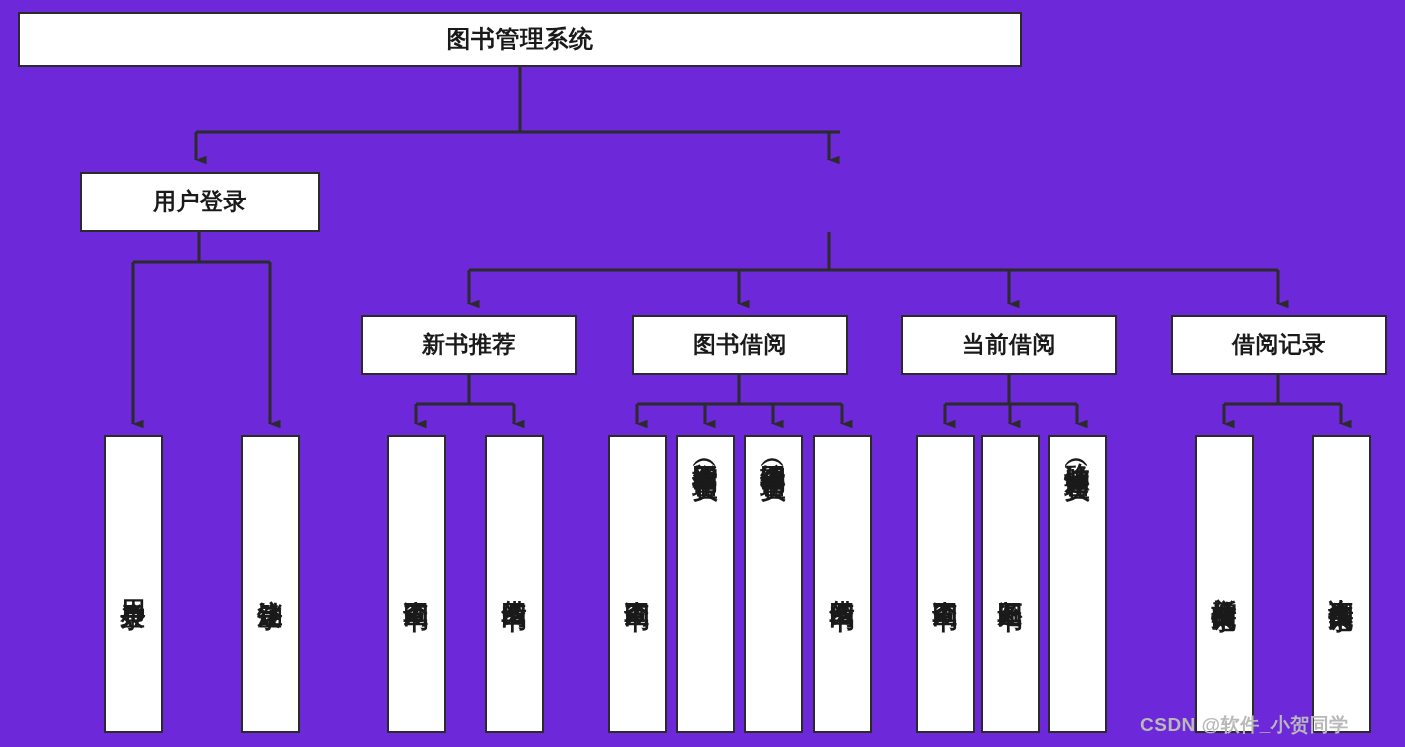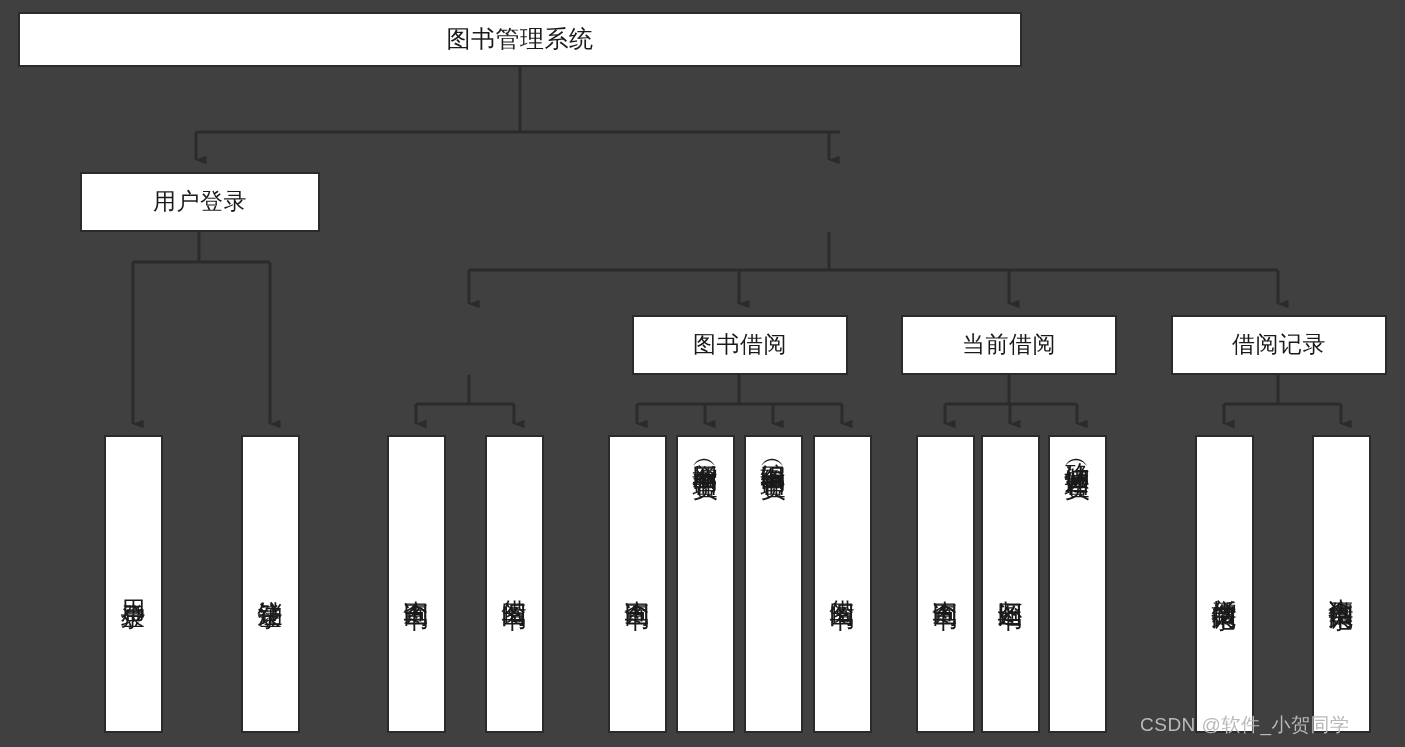--- a/index.html
+++ b/index.html
@@ -8,22 +8,23 @@
     padding: 0;
     background: #ffffff;
   }
   body {
     font-family: "Liberation Sans", "DejaVu Sans", sans-serif;
   }
   #diagram-root {
     position: relative;
     width: 1405px;
     height: 747px;
-    background: #404040;
+    background: #6d28d9;
     overflow: hidden;
+    font-weight: bold;
   }
   #svg-layer {
     position: absolute;
     left: 0;
     top: 0;
     width: 1405px;
     height: 747px;
   }
   .node {
     position: absolute;
@@ -120,20 +121,21 @@
       <path d="M1224,404 L1341,404"></path>
       <path d="M1224,404 L1224,424" marker-end="url(#arrowhead)"></path>
       <path d="M1341,404 L1341,424" marker-end="url(#arrowhead)"></path>
     </g>
   </svg>
 
   <div class="node h root" style="left:18px; top:12px; width:1004px; height:55px;">图书管理系统</div>
 
   <div class="node h" style="left:80px; top:172px; width:240px; height:60px;">用户登录</div>
 
+  <div class="node h" style="left:361px; top:315px; width:216px; height:60px;">新书推荐</div>
   <div class="node h" style="left:632px; top:315px; width:216px; height:60px;">图书借阅</div>
   <div class="node h" style="left:901px; top:315px; width:216px; height:60px;text-align:center;">当前借阅</div>
   <div class="node h" style="left:1171px; top:315px; width:216px; height:60px;">借阅记录</div>
 
   <div class="node v centered" style="left:104px; top:435px; width:59px; height:298px;">用户登录</div>
   <div class="node v centered" style="left:241px; top:435px; width:59px; height:298px;">注销登录</div>
 
   <div class="node v centered" style="left:387px; top:435px; width:59px; height:298px;">查询图书</div>
   <div class="node v centered" style="left:485px; top:435px; width:59px; height:298px;">借阅图书</div>
 

